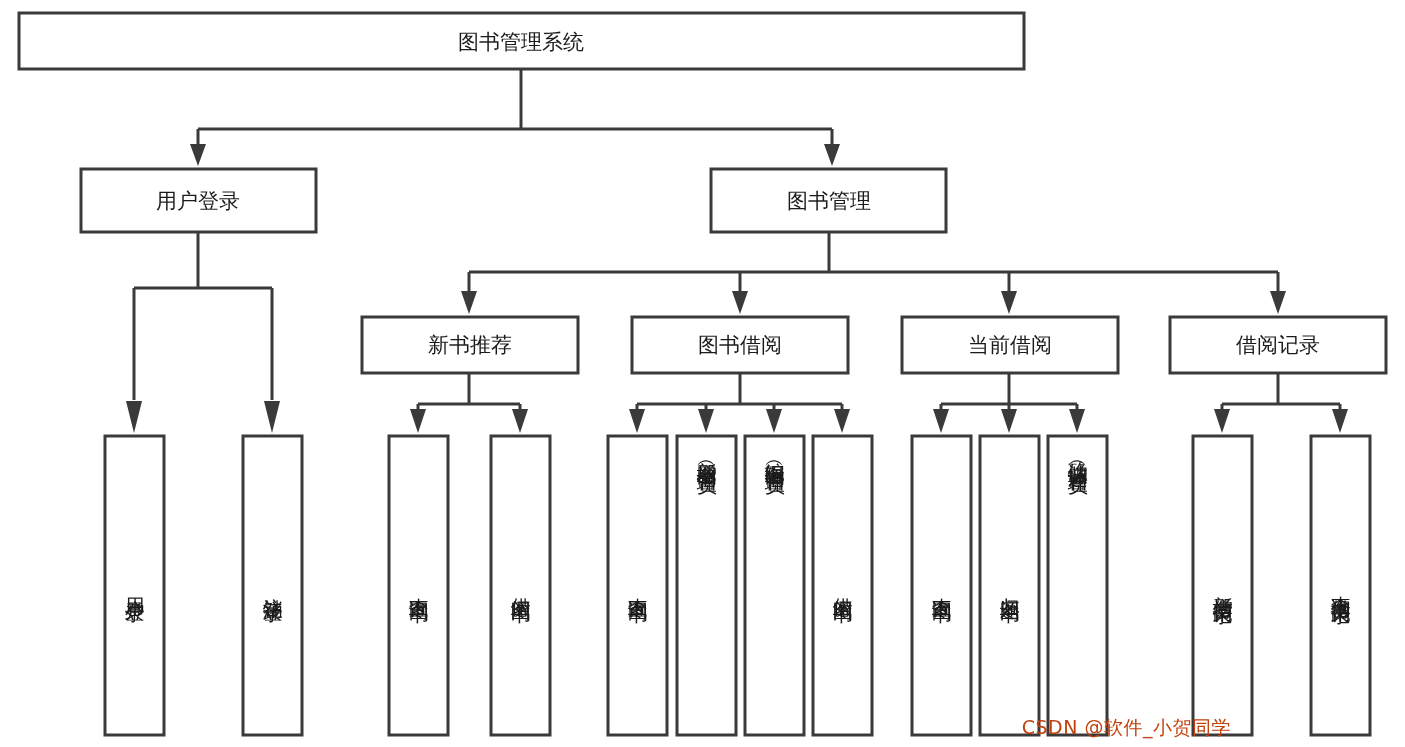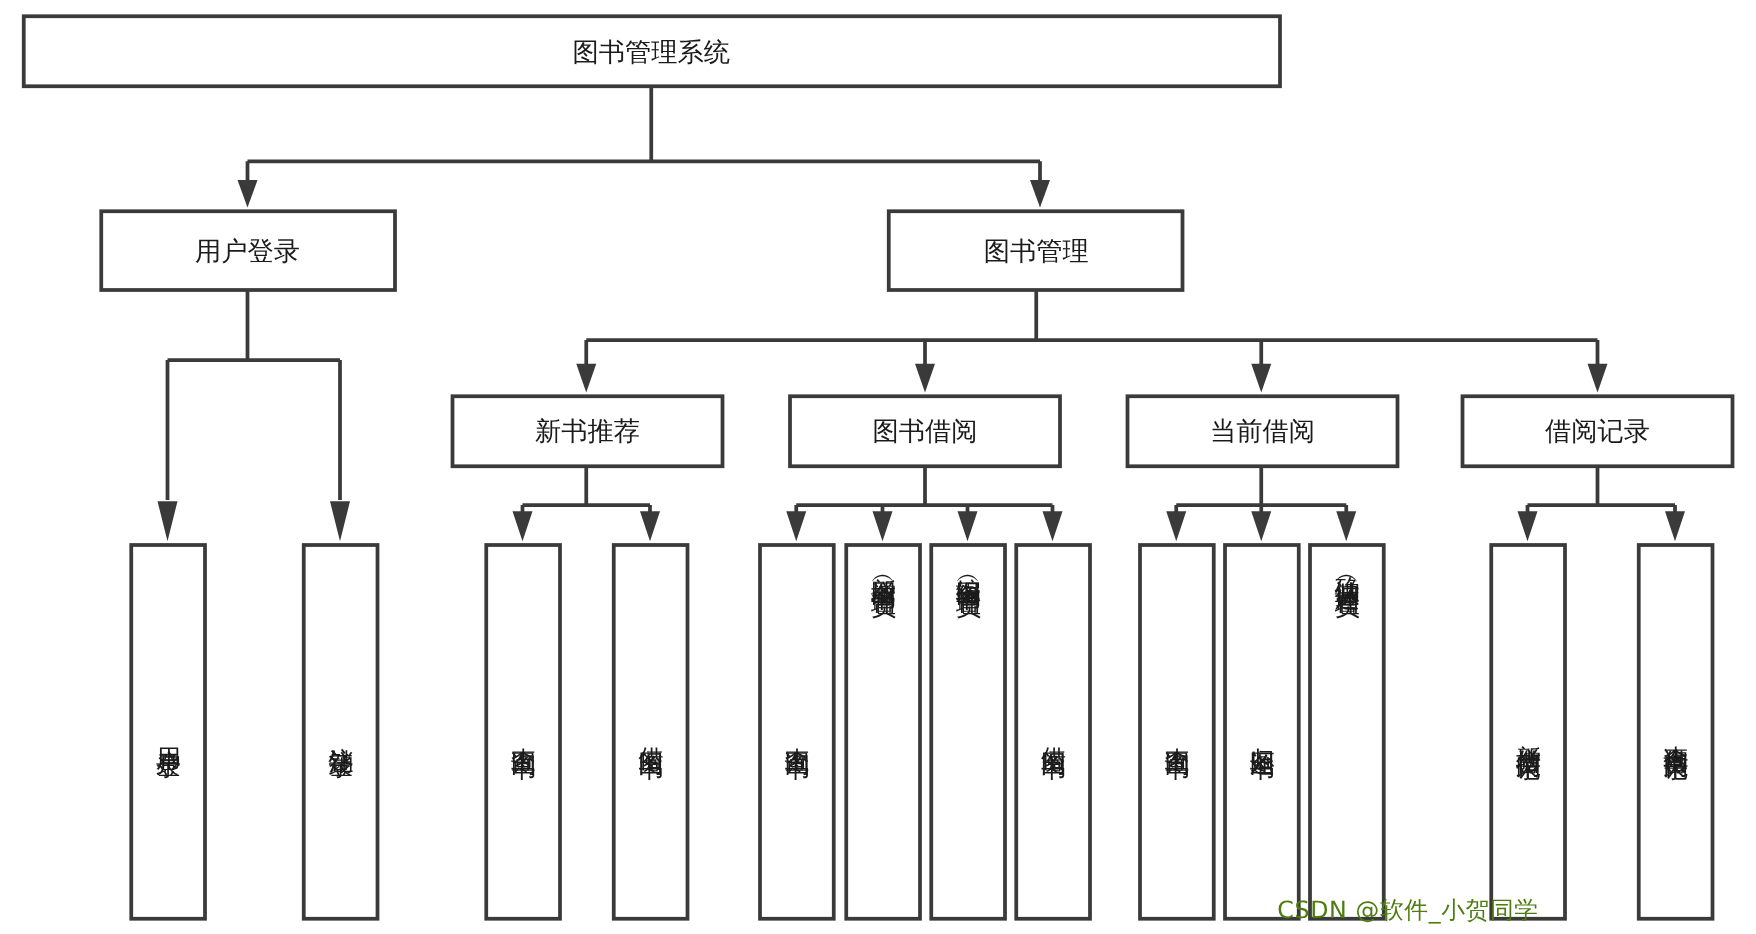--- a/index.html
+++ b/index.html
@@ -62,21 +62,21 @@
     white-space: nowrap;
     pointer-events: none;
     user-select: none;
   }
   .watermark {
     position: absolute;
     right: 12px;
     bottom: 6px;
     font-family: "DejaVu Sans", "Liberation Sans", sans-serif;
     font-size: 19px;
-    color: #4d7c0f;
+    color: #c2410c;
     letter-spacing: 0.5px;
     white-space: nowrap;
   }
 </style>
 </head>
 <body>
 
 <div id="diagram-root">
 
   <svg class="flow" viewBox="0 0 1405 747">

